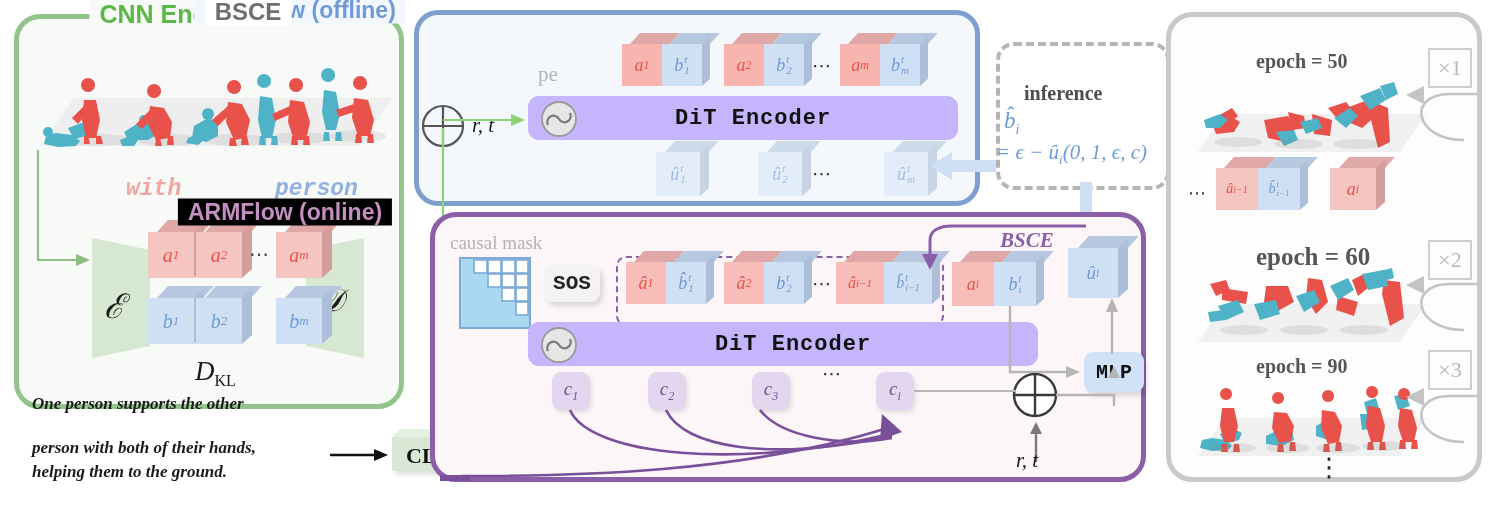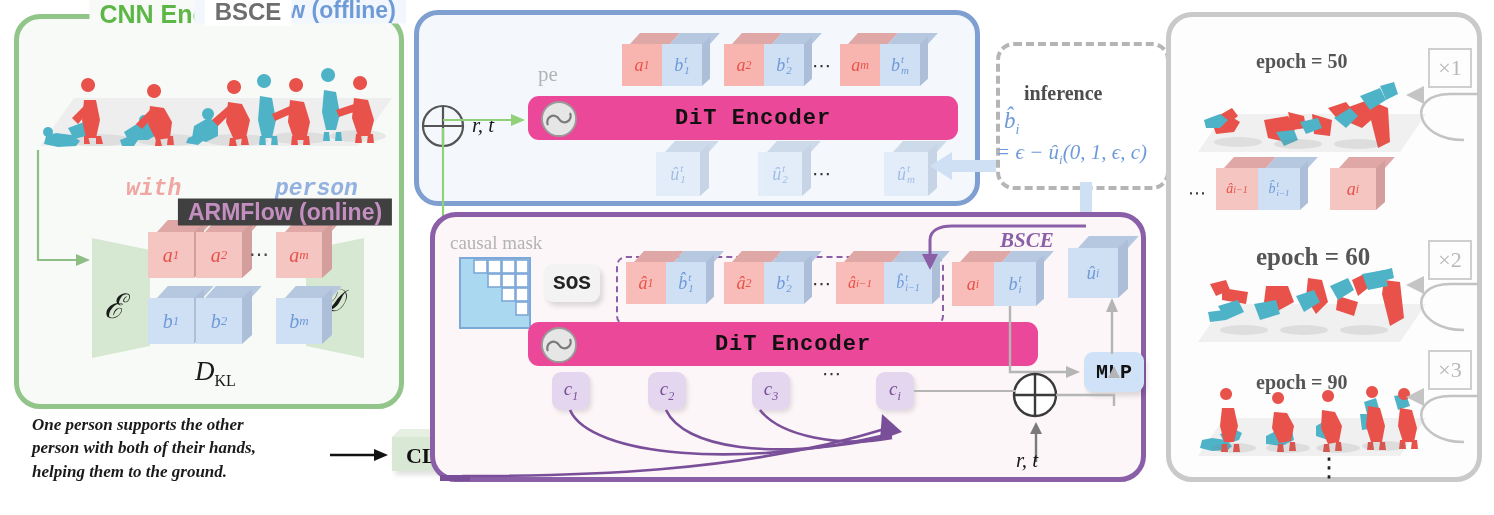--- a/index.html
+++ b/index.html
@@ -17,21 +17,21 @@
   #cnn-title{left:180px;top:14px;color:#5cb747;font-size:25px;background:#f8faf7;}
 
   
   #rem-panel{left:414px;top:10px;width:566px;height:196px;
        border:5px solid #7f9fd0;background:#f4f8fd;border-radius:24px;}
   #rem-title{left:300px;top:10px;color:#6f9ad8;font-size:23px;background:#f2f7fd;}
 
   
   #arm-panel{left:430px;top:212px;width:716px;height:270px;
        border:5px solid #8b5ea8;background:#fcf6f8;border-radius:26px;}
-  #arm-title{left:285px;top:212px;color:#c48fc0;font-size:23px;background:#404040;}
+  #arm-title{left:285px;top:212px;color:#c48fc0;font-size:23px;background:#000000;}
 
   
   #bsce-panel{left:1166px;top:12px;width:316px;height:470px;
        border:5px solid #c9c9c9;background:#fdfdfd;border-radius:26px;}
   #bsce-title{left:248px;top:12px;color:#6e6e6e;font-size:24px;
        font-family:"Liberation Sans",sans-serif;background:#fff;}
 
   
   .lbl{position:absolute;white-space:nowrap;}
   .mono{font-family:"Liberation Mono",monospace;font-weight:bold;}
@@ -43,21 +43,21 @@
        box-sizing:border-box;}
   .cube .top{position:absolute;left:0;top:0;width:100%;height:0;}
   .cube .side{position:absolute;right:0;top:0;width:0;height:100%;}
   .cube .txt{position:absolute;left:0;bottom:0;width:100%;height:100%;
        display:flex;align-items:center;justify-content:center;
        font-family:"Liberation Serif",serif;font-style:italic;}
 
   
   .rbox{position:absolute;box-sizing:border-box;display:flex;
        align-items:center;justify-content:center;border-radius:9px;}
-  .dit{background:#ec4899;border-radius:11px;padding-left:20px;}
+  .dit{background:#c4b5fd;border-radius:11px;padding-left:20px;}
   .dit .ditlbl{font-family:"Liberation Mono",monospace;font-weight:bold;
        color:#111;letter-spacing:1px;}
 
   .ctok{position:absolute;background:#e3d6ee;border-radius:9px;
        display:flex;align-items:center;justify-content:center;
        box-shadow:2px 3px 4px rgba(0,0,0,.10);}
 
   .trap{position:absolute;}
   .epbadge{position:absolute;border:2px solid #cfcfcf;color:#b8b8b8;
        display:flex;align-items:center;justify-content:center;
@@ -220,21 +220,21 @@
   <div class="txt" style="font-size:20px;color:#6f9ad8;">
     <span>b</span>
       <sub style="font-size:13px">m</sub>
     </div>
 </div>
 
 <div class="lbl" style="left:195px;top:356px;font-size:27px;color:#1a1a1a;font-style:italic;">
   <span>D</span><sub style="font-size:16px;font-style:normal;font-family:'Liberation Serif',serif;">KL</sub>
 </div>
 
-<div class="lbl ital" style="left:32px;top:415px;font-size:17px;font-weight:bold;color:#1a1a1a;">One person supports the other</div>
+<div class="lbl ital" style="left:32px;top:394px;font-size:17px;font-weight:bold;color:#1a1a1a;">One person supports the other</div>
 <div class="lbl ital" style="left:32px;top:438px;font-size:17px;font-weight:bold;color:#1a1a1a;">person with both of their hands,</div>
 <div class="lbl ital" style="left:32px;top:462px;font-size:17px;font-weight:bold;color:#1a1a1a;">helping them to the ground.</div>
 
 <svg class="abs" style="left:330px;top:445px;width:62px;height:20px">
   <path d="M0 10 L44 10" stroke="#111" stroke-width="2.6" fill="none"></path>
   <polygon points="44,4 58,10 44,16" fill="#111"></polygon>
 </svg>
 
 <div class="abs" style="left:392px;top:437px;width:92px;height:34px;background:#d9e8d4;
             box-shadow:3px 4px 5px rgba(0,0,0,.12);"></div>
@@ -685,21 +685,21 @@
   </g>
 </svg>
 <div class="epbadge" style="left:1428px;top:240px;width:40px;height:36px;font-size:22px;">
   <span>×2</span>
 </div>
 <svg class="abs" style="left:1394px;top:276px;width:90px;height:64px">
   <path d="M20 8 C 70 8, 78 54, 34 54 L6 54" stroke="#c4c4c4" stroke-width="2.6" fill="none" transform="rotate(180 45 31)"></path>
   <polygon points="30,0 30,18 12,9" fill="#c4c4c4"></polygon>
 </svg>
 
-<div class="lbl" style="left:1256px;top:355px;font-size:20px;font-weight:bold;color:#555;margin-top:16px;">epoch = 90</div>
+<div class="lbl" style="left:1256px;top:355px;font-size:20px;font-weight:bold;color:#555;">epoch = 90</div>
 <svg class="abs" style="left:1188px;top:382px;width:250px;height:86px">
   <polygon points="10,74 36,36 238,36 212,74" fill="#f0f0f0"></polygon>
   <g fill="#4fb3c8">
     <path d="M14 58 l10 -2 14 2 6 6 -4 4 -16 1 -12 -3z"></path>
       <path d="M32 52 l14 -5 8 4 -3 7 -14 4z"></path>
     <path d="M78 54 l16 -8 10 2 2 10 -12 6 -16 -2z"></path>
     <path d="M128 44 l14 -8 10 4 0 12 -12 6 -12 -4z"></path>
     <path d="M176 20 l12 -4 4 14 -12 6z"></path>
       <path d="M172 32 l14 0 2 14 -14 2z"></path>
     <path d="M206 14 l12 -2 4 12 -12 4z"></path>

